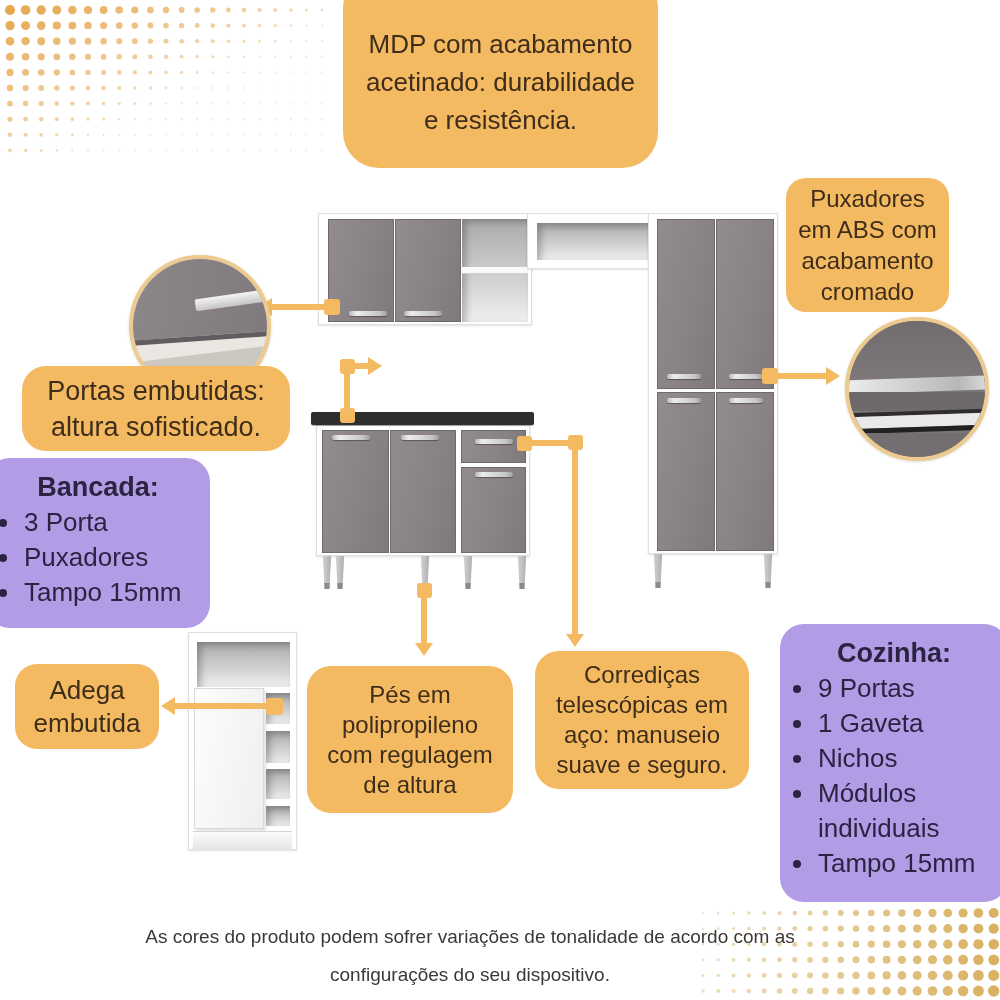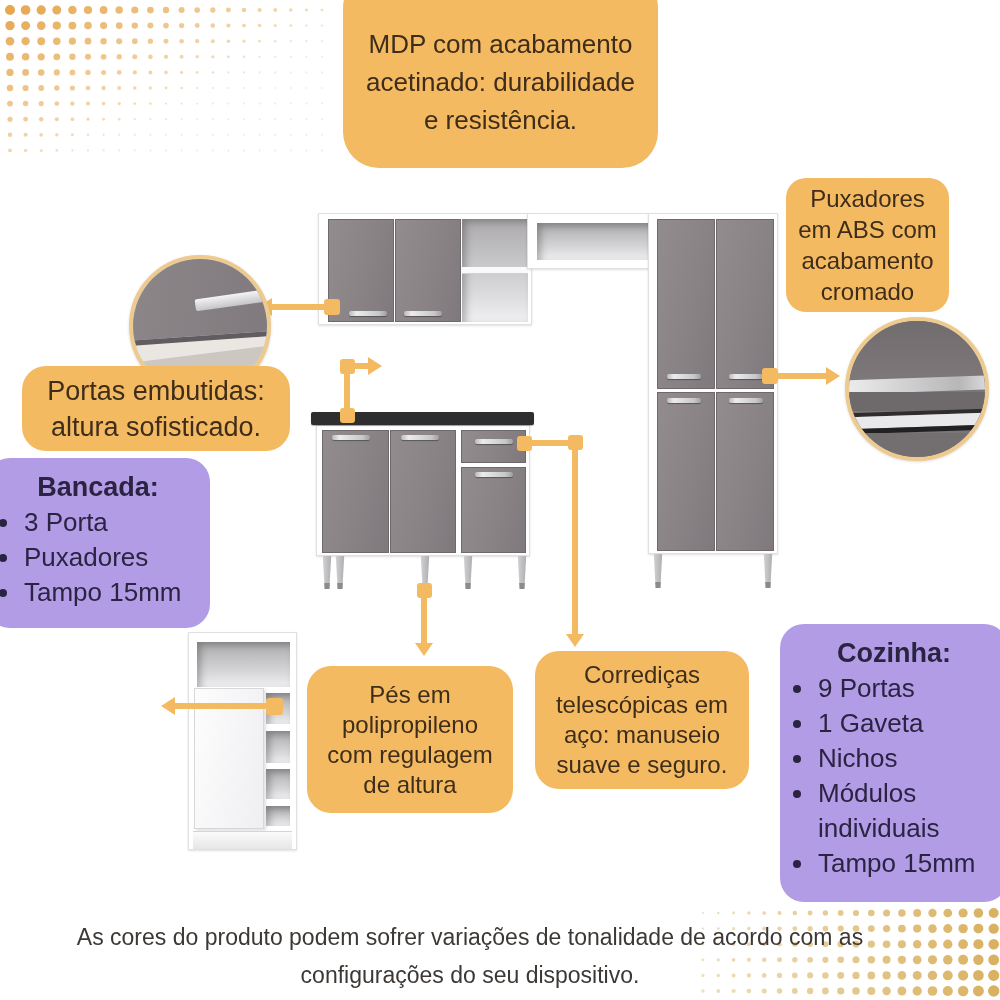--- a/index.html
+++ b/index.html
@@ -22,21 +22,21 @@
   #tampo-box{left:382px;top:342px;width:228px;height:51px;border-radius:24px;font-size:26px;}
   #adega-box{left:15px;top:664px;width:144px;height:85px;border-radius:22px;
            font-size:26px;line-height:33px;}
   #pes-box{left:307px;top:666px;width:206px;height:147px;border-radius:24px;
            font-size:24px;line-height:30px;}
   #corredicas-box{left:535px;top:651px;width:214px;height:138px;border-radius:24px;
            font-size:24px;line-height:30px;}
   #bancada-box{left:-14px;top:458px;width:224px;height:170px;}
   #cozinha-box{left:780px;top:624px;width:228px;height:278px;}
   
-  #disclaimer{left:0;top:918px;width:940px;text-align:center;font-size:23px;line-height:38px;
+  #disclaimer{left:0;top:918px;width:940px;text-align:center;font-size:19px;line-height:38px;
               color:#3C3835;white-space:pre-line;z-index:5;}
   
   .carc{position:absolute;background:#fff;border:1px solid #E0E0E2;box-sizing:border-box;
         box-shadow:0 1px 2px rgba(0,0,0,0.12);z-index:1;}
   .door{position:absolute;background:linear-gradient(103deg,#928C8F 0%,#898386 55%,#7F797D 100%);
         border:1px solid #6F696C;box-sizing:border-box;}
   .handle{position:absolute;height:5px;background:linear-gradient(90deg,#B9B9BB,#ECECEE 20%,#C7C7C9 80%,#9F9FA1);
         border-radius:2px;box-shadow:0 1px 1px rgba(0,0,0,0.35);}
   .niche{position:absolute;background:linear-gradient(180deg,#ABA9AC 0%,#D9D9DB 70%,#F0F0F2 100%);
         box-shadow:inset 4px 3px 7px rgba(0,0,0,0.25);}
@@ -517,20 +517,22 @@
 
   <div id="mdp-box" class="ybox">MDP com acabamento
 acetinado: durabilidade
 e resistência.</div>
   <div id="puxadores-box" class="ybox">Puxadores
 em ABS com
 acabamento
 cromado</div>
   <div id="portas-box" class="ybox">Portas embutidas:
 altura sofisticado.</div>
+  <div id="adega-box" class="ybox">Adega
+embutida</div>
   <div id="corredicas-box" class="ybox">Corrediças
 telescópicas em
 aço: manuseio
 suave e seguro.</div>
   <div id="pes-box" class="ybox">Pés em
 polipropileno
 com regulagem
 de altura</div>
 
   <div id="bancada-box" class="pbox">

